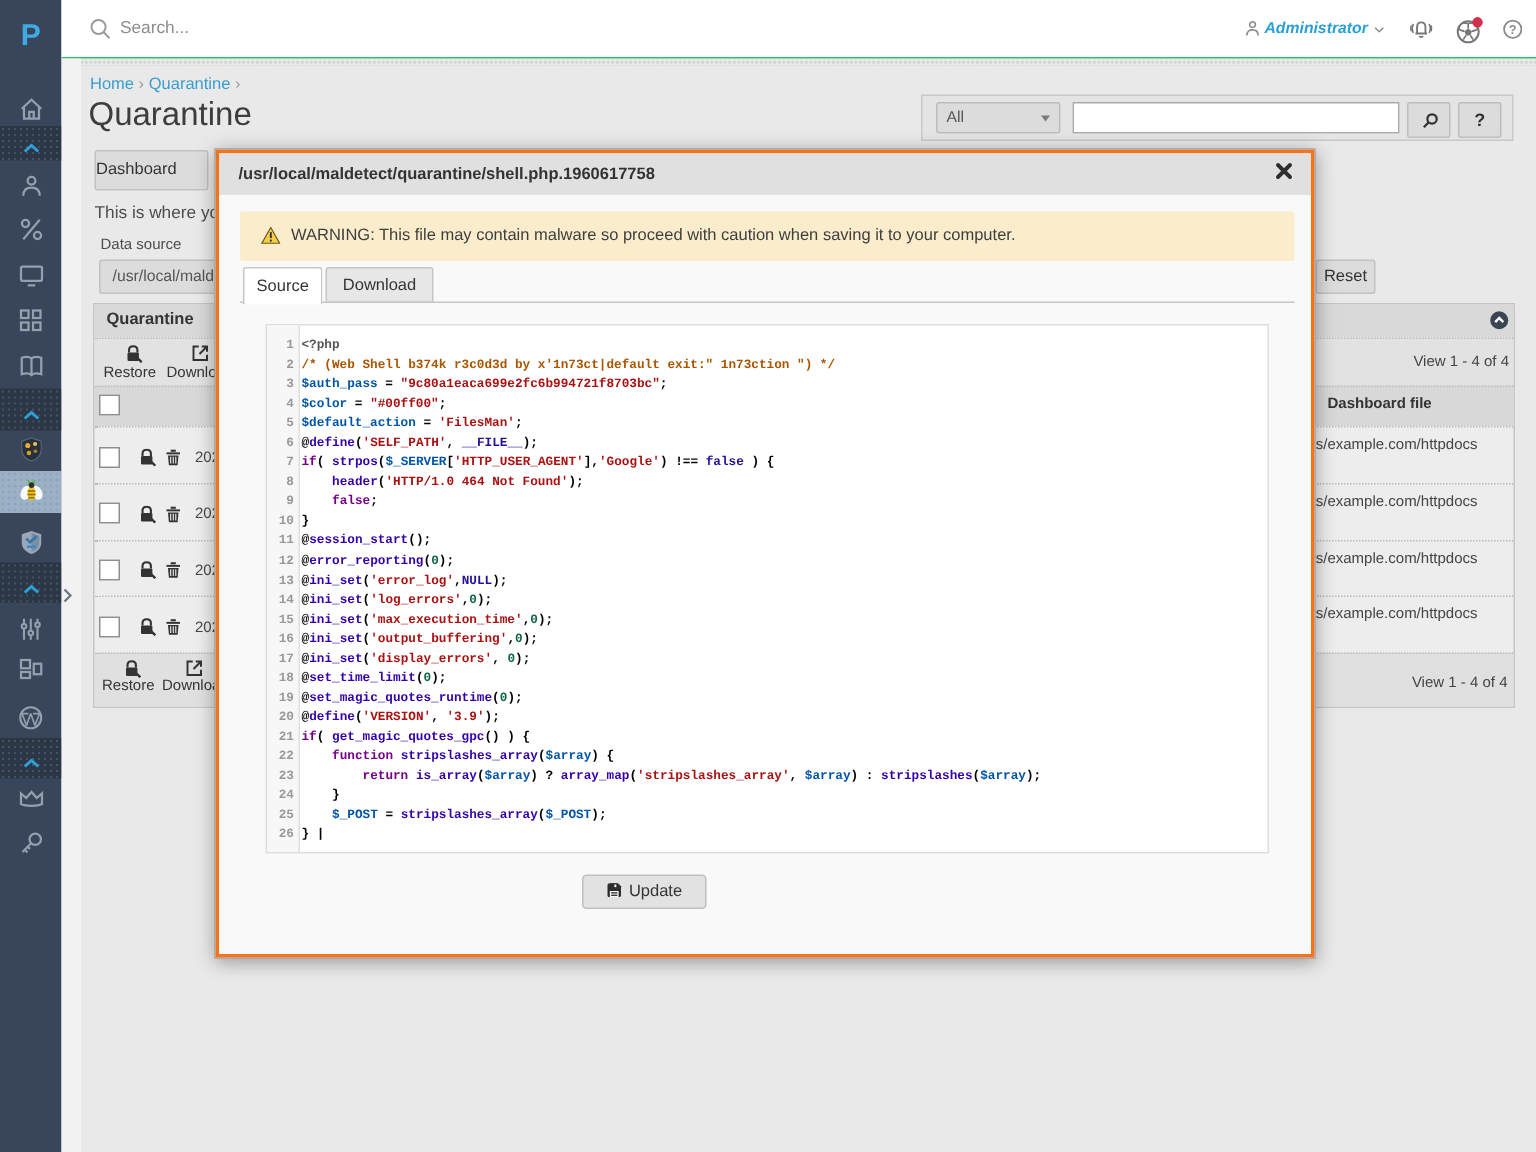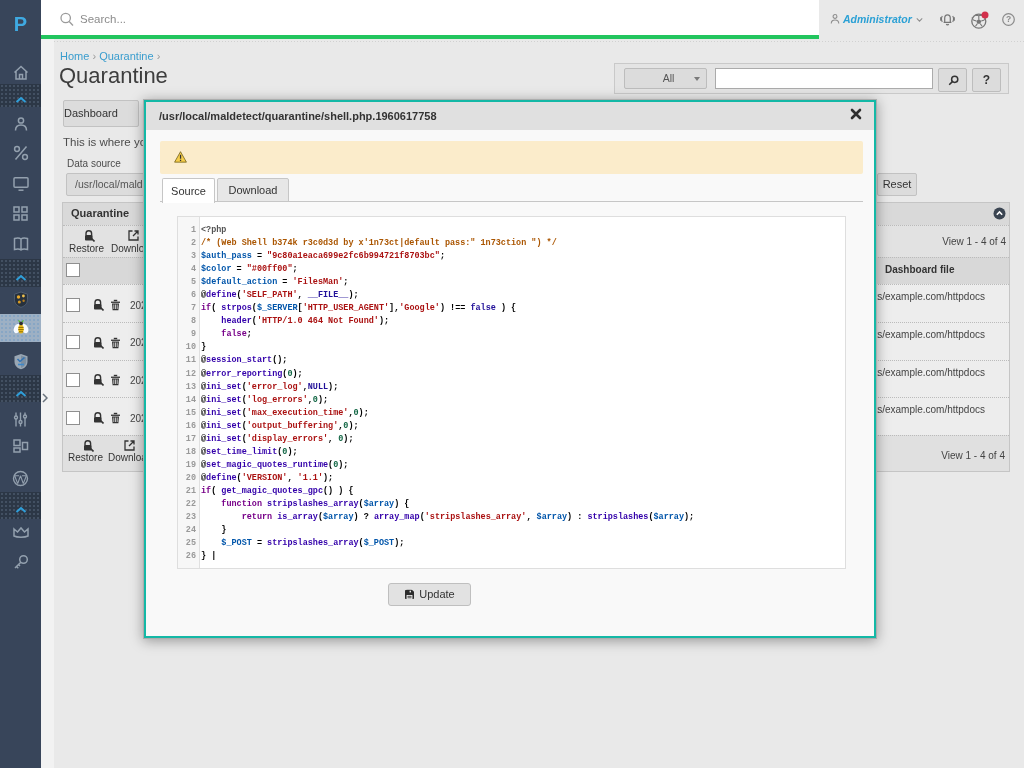--- a/index.html
+++ b/index.html
@@ -1,53 +1,53 @@
 <!DOCTYPE html>
 <html><head>
 <meta charset="utf-8">
 <style>
 * { margin:0; padding:0; box-sizing:border-box; }
 html,body { width:1024px; height:768px; overflow:hidden; }
 body { font-family:"Liberation Sans", sans-serif; background:#e9e9e9; position:relative; }
 .abs { position:absolute; }
 .dots { background-image:radial-gradient(circle, rgba(0,0,0,0.05) 1px, transparent 1.1px); background-size:3px 3px; }
 
-#topbar { left:41px; top:0; width:778px; height:39px; background:#fff; border-bottom:4px solid #22c55e; }
+#topbar { left:41px; top:0; width:983px; height:39px; background:#fff; border-bottom:1px solid #22c55e; }
 #topstrip { left:41px; top:40px; width:983px; height:4px; background-image:radial-gradient(circle, rgba(0,0,0,0.10) 0.8px, transparent 1px); background-size:3px 3px; }
 .ph { color:#8c8c8c; font-size:11.5px; }
 #admin { color:#2aa0d5; font-weight:bold; font-size:10.5px;font-style:italic; }
 
 #sidebar { left:0; top:0; width:41px; height:768px; background:#38455a; }
 .srow { position:absolute; left:0; width:41px; }
 .sdark { background-color:#2c3746; background-image:radial-gradient(circle, rgba(130,150,175,0.28) 0.7px, transparent 0.9px); background-size:4px 4px; }
 .sactive { background-color:#9db0c4; background-image:radial-gradient(circle, rgba(80,140,200,0.28) 0.9px, transparent 1.1px); background-size:4px 4px; }
 .sic { position:absolute; left:0; width:41px; text-align:center; }
 .sic svg { display:inline-block; }
 #plogo { position:absolute; left:0; top:13px; width:41px; text-align:center; color:#3fa9e1; font-size:20px; font-weight:bold; }
 #substrip { left:41px; top:39px; width:13px; height:729px; background:#f2f2f2; }
 #expander { left:42px; top:389px; width:13px; height:12px; text-align:left; }
 
 .bc { font-size:11px; color:#3a9dce; }
 .bcsep { color:#9a9a9a; }
 #ptitle { font-size:22px; color:#3d3d3d; }
 
 #cpanel { left:614px; top:63px; width:395px; height:31px; border:1px solid #c9c9c9; background:#e4e4e4; }
-.gbtn { position:absolute; background:#dcdcdc; border:1px solid #bdbdbd; border-radius:2px;text-align:center; }
+.gbtn { position:absolute; background:#dcdcdc; border:1px solid #bdbdbd; border-radius:2px; }
 #selAll { left:624px; top:68px; width:83px; height:21px; font-size:10.5px; color:#555; line-height:19px; padding-left:6px; }
 #selAll .car { position:absolute; right:6px; top:8px; width:0; height:0; border-left:3.5px solid transparent; border-right:3.5px solid transparent; border-top:4.5px solid #7a7a7a; }
 #sinput { left:715px; top:68px; width:218px; height:21px; background:#fff; border:1px solid #ababab; }
 
 .btn { position:absolute; background:#dcdcdc; border:1px solid #c2c2c2; border-radius:2px; color:#333; font-size:11px; }
 #quarbox { left:62px; top:202px; width:948px; height:270px; border:1px solid #c5c5c5; background:#ededed; }
 .qbar { position:absolute; left:0; width:946px; background:#dcdcdc; }
 .cb { position:absolute; width:14px; height:14px; background:#fff; border:1px solid #8f8f8f; }
 .rowtext { position:absolute; font-size:10px; color:#444; }
 .dotline { position:absolute; left:0; width:946px; border-top:1px dotted #bbb; }
 
-#modal { left:143px; top:99px; width:734px; height:540px; background:#14b8a6; box-shadow:0 2px 12px rgba(0,0,0,0.35); border:1px solid #adadad; padding:2px; }
+#modal { left:143px; top:99px; width:734px; height:540px; background:#f97316; box-shadow:0 2px 12px rgba(0,0,0,0.35); border:1px solid #adadad; padding:2px; }
 #mhead { position:relative; height:28px; background:#e0e0e0; }
 #mtitle { position:absolute; left:13px; top:0; line-height:28px; font-size:11px; font-weight:bold; color:#333; }
 #mclose { position:absolute; right:10px; top:6px; width:16px; height:16px; color:#333; font-size:12px; font-weight:bold; text-align:center; line-height:16px; }
 #mbody { position:relative; height:506px; background:#f9f9f9; }
 #warn { position:absolute; left:14px; top:11px; width:703px; height:33px; background:#fbeccb; border-radius:2px; }
 #warn .wtext { position:absolute; left:34px; top:10px; font-size:11px; color:#3e3e3e; }
 .tab { position:absolute; font-size:11px; color:#333; border:1px solid #c6c6c6; border-radius:2px 2px 0 0; text-align:center; }
 #tabline { position:absolute; left:14px; top:71px; width:703px; border-top:1px solid #c6c6c6; }
 #codebox { position:absolute; left:31px; top:86px; width:669px; height:353px; background:#fff; border:1px solid #dedede; }
 #gutter { position:absolute; left:0; top:0; width:22px; height:351px; background:#f7f7f7; border-right:1px solid #e0e0e0; }
@@ -333,47 +333,48 @@
             <path d="M2 2 L10 10 M10 2 L2 10" stroke="#2e2e2e" stroke-width="2.6" stroke-linecap="round"></path>
           </svg></div>
     </div>
     <div id="mbody">
       <div id="warn">
         <svg style="position:absolute;left:14px;top:10px;" width="13" height="12" viewBox="0 0 15 14">
             <path d="M7.5 0.8 L14.4 13 H0.6 Z" fill="#f6ce4b" stroke="#6b5a14" stroke-width="0.9"></path>
             <rect x="6.8" y="4.4" width="1.5" height="4.6" fill="#333"></rect>
             <rect x="6.8" y="10.2" width="1.5" height="1.5" fill="#333"></rect>
           </svg>
+        <div class="wtext">WARNING: This file may contain malware so proceed with caution when saving it to your computer.</div>
       </div>
       <div class="tab" style="left:16px;top:48px;width:53px;height:25px;background:#fff;border-bottom:none;line-height:24px;z-index:2;">Source</div>
       <div class="tab" style="left:71px;top:48px;width:72px;height:24px;background:#e7e7e7;line-height:23px;">Download</div>
       <div id="tabline"></div>
       <div id="codebox">
         <div id="gutter"></div>
         <div id="lnums">1<br>2<br>3<br>4<br>5<br>6<br>7<br>8<br>9<br>10<br>11<br>12<br>13<br>14<br>15<br>16<br>17<br>18<br>19<br>20<br>21<br>22<br>23<br>24<br>25<br>26</div>
         <div id="code"><span class="cm-meta">&lt;?php</span>
-<span class="cm-com">/* (Web Shell b374k r3c0d3d by x'1n73ct|default pass:" 1n73ction ") */</span>
+<span class="cm-com">/* (Web Shell b374k r3c0d3d by x'1n73ct|default exit:" 1n73ction ") */</span>
 <span class="cm-v2">$auth_pass</span> = <span class="cm-str">"9c80a1eaca699e2fc6b994721f8703bc"</span>;
 <span class="cm-v2">$color</span> = <span class="cm-str">"#00ff00"</span>;
 <span class="cm-v2">$default_action</span> = <span class="cm-str">'FilesMan'</span>;
 @<span class="cm-bi">define</span>(<span class="cm-str">'SELF_PATH'</span>, <span class="cm-atom">__FILE__</span>);
 <span class="cm-kw">if</span>( <span class="cm-bi">strpos</span>(<span class="cm-v2">$_SERVER</span>[<span class="cm-str">'HTTP_USER_AGENT'</span>],<span class="cm-str">'Google'</span>) !== <span class="cm-atom">false</span> ) {
     <span class="cm-bi">header</span>(<span class="cm-str">'HTTP/1.0 464 Not Found'</span>);
     <span class="cm-kw">false</span>;
 }
 @<span class="cm-bi">session_start</span>();
 @<span class="cm-bi">error_reporting</span>(<span class="cm-num">0</span>);
 @<span class="cm-bi">ini_set</span>(<span class="cm-str">'error_log'</span>,<span class="cm-atom">NULL</span>);
 @<span class="cm-bi">ini_set</span>(<span class="cm-str">'log_errors'</span>,<span class="cm-num">0</span>);
 @<span class="cm-bi">ini_set</span>(<span class="cm-str">'max_execution_time'</span>,<span class="cm-num">0</span>);
 @<span class="cm-bi">ini_set</span>(<span class="cm-str">'output_buffering'</span>,<span class="cm-num">0</span>);
 @<span class="cm-bi">ini_set</span>(<span class="cm-str">'display_errors'</span>, <span class="cm-num">0</span>);
 @<span class="cm-bi">set_time_limit</span>(<span class="cm-num">0</span>);
 @<span class="cm-bi">set_magic_quotes_runtime</span>(<span class="cm-num">0</span>);
-@<span class="cm-bi">define</span>(<span class="cm-str">'VERSION'</span>, <span class="cm-str">'1.1'</span>);
+@<span class="cm-bi">define</span>(<span class="cm-str">'VERSION'</span>, <span class="cm-str">'3.9'</span>);
 <span class="cm-kw">if</span>( <span class="cm-bi">get_magic_quotes_gpc</span>() ) {
     <span class="cm-kw">function</span> <span class="cm-bi">stripslashes_array</span>(<span class="cm-v2">$array</span>) {
         <span class="cm-kw">return</span> <span class="cm-bi">is_array</span>(<span class="cm-v2">$array</span>) ? <span class="cm-bi">array_map</span>(<span class="cm-str">'stripslashes_array'</span>, <span class="cm-v2">$array</span>) : <span class="cm-bi">stripslashes</span>(<span class="cm-v2">$array</span>);
     }
     <span class="cm-v2">$_POST</span> = <span class="cm-bi">stripslashes_array</span>(<span class="cm-v2">$_POST</span>);
 } <span style="color:#000;">|</span></div>
       </div>
       <div id="updbtn"><svg style="position:relative;top:2px;margin-right:4px;" width="11" height="11" viewBox="0 0 11 11">
             <path d="M1 2 C1 1.4 1.4 1 2 1 H8.2 L10 2.8 V9 C10 9.6 9.6 10 9 10 H2 C1.4 10 1 9.6 1 9 Z" fill="#2d2d2d"></path>
             <rect x="3" y="1.3" width="4.2" height="2.6" fill="#2d2d2d" stroke="#2d2d2d"></rect>

